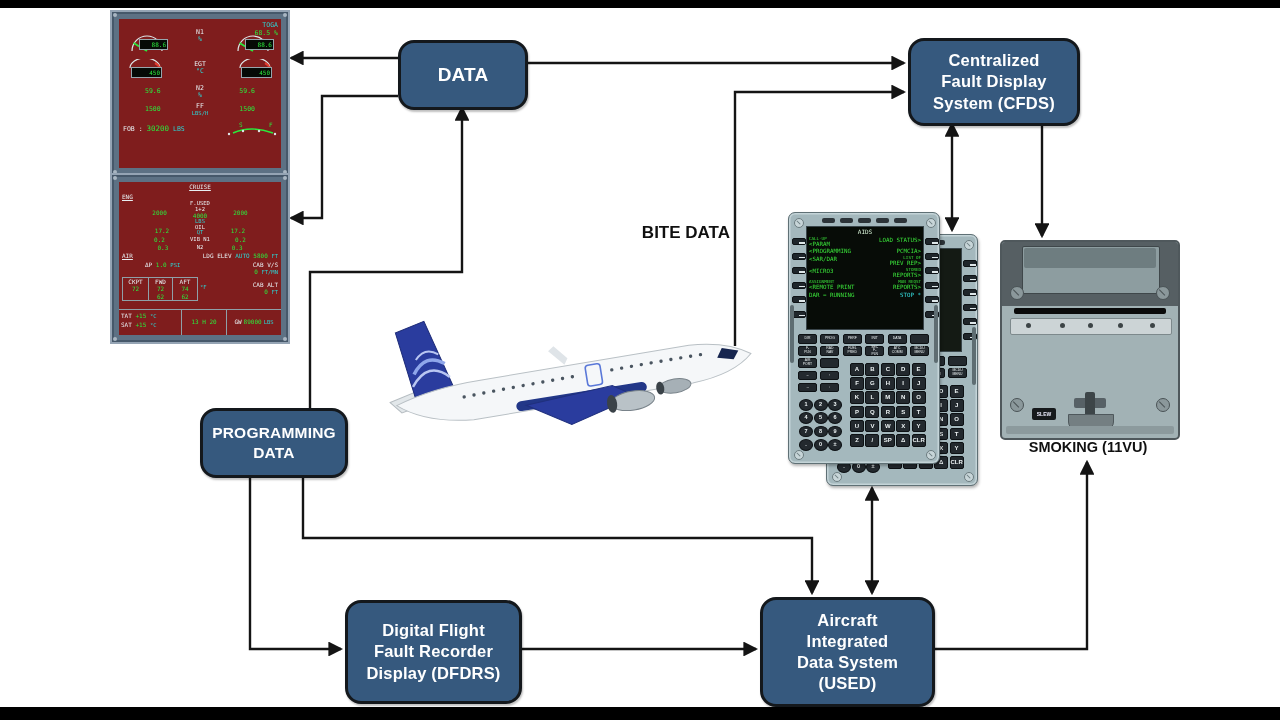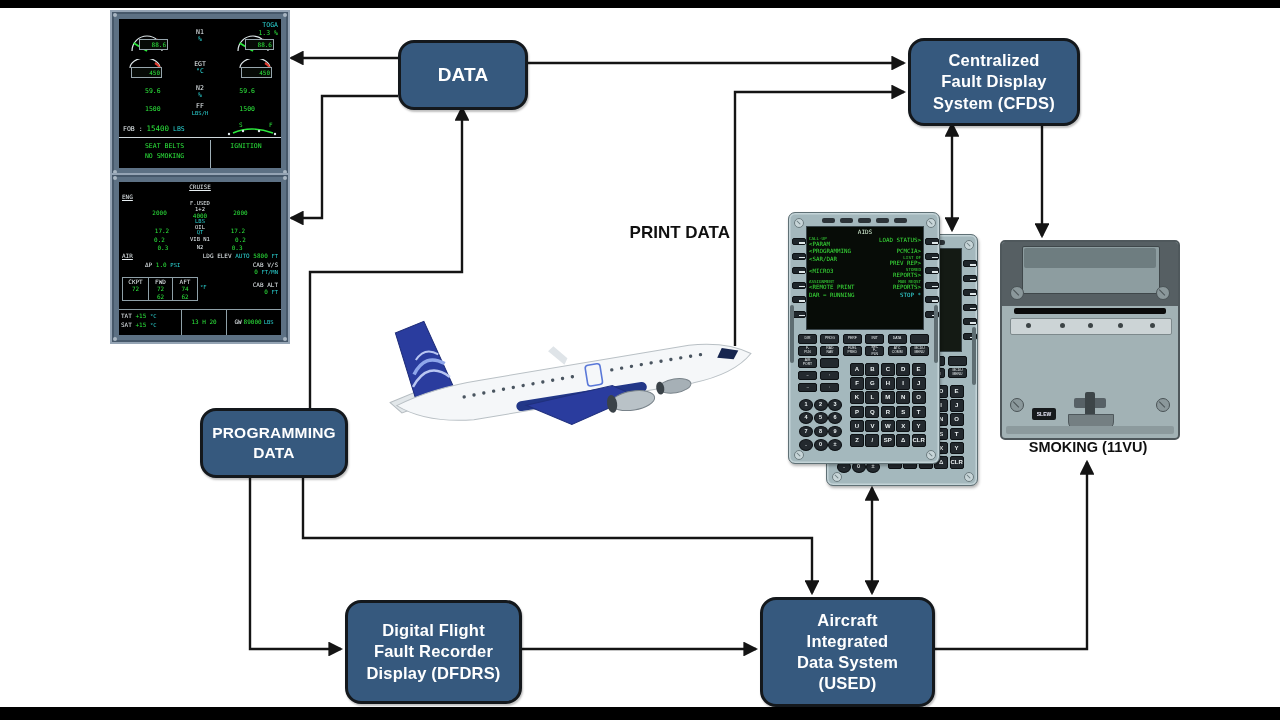--- a/index.html
+++ b/index.html
@@ -17,21 +17,21 @@
         color:#fff;font-weight:bold;display:flex;flex-direction:column;align-items:center;
         justify-content:center;text-align:center;line-height:1.28;letter-spacing:.2px;
         box-shadow:1px 2px 2px rgba(0,0,0,.25)}
 
   
   .display{position:absolute;background:#5d7184;border:2px solid #95a4b4;
            box-shadow:inset 0 0 0 2px #46586a;z-index:2}
   #disp-upper{left:110px;top:10px;width:176px;height:163px}
   #disp-lower{left:110px;top:173px;width:176px;height:167px}
   .scrw{position:absolute;width:4px;height:4px;border-radius:50%;background:#a9b6c2;z-index:3}
-  .dscreen{position:absolute;left:7px;right:7px;top:7px;bottom:7px;background:#000000;
+  .dscreen{position:absolute;left:7px;right:7px;top:7px;bottom:7px;background:#7f1d1d;
            font-family:"DejaVu Sans Mono",monospace;color:#2ce83c;font-size:6.5px;line-height:1.25;overflow:hidden}
   .g{color:#2ce83c}.c{color:#2bd5d5}.w{color:#e8eff2}.u{text-decoration:underline}
   .sm{font-size:5.5px}
   .toga{position:absolute;right:3px;top:2px;text-align:right}
   .grow{position:absolute;left:0;right:0;display:flex;justify-content:space-between;align-items:flex-start;padding:0 8px}
   .glab{text-align:center;line-height:1.1;margin-top:2px}
   .dial{position:relative;width:40px;height:28px}
   .dial svg{position:absolute;left:0;top:0}
   .vbox{position:absolute;left:12px;top:12px;width:26px;height:9px;border:1px solid #97a6ad;
         background:#060a06;text-align:right;font-size:6px;line-height:9px;padding-right:1px}
@@ -169,21 +169,21 @@
     </div>
 
   <div class="display" id="disp-upper">
     <i class="scrw" style="left:1px;top:1px"></i>
     <i class="scrw" style="right:1px;top:1px"></i>
     <i class="scrw" style="left:1px;bottom:1px"></i>
     <i class="scrw" style="right:1px;bottom:1px"></i>
     <div class="dscreen">
       <div class="toga">
         <div class="c">TOGA</div>
-        <div class="g">1.3 %</div>
+        <div class="g">68.5 %</div>
       </div>
       <div class="grow" style="top:8px">
         <div class="dial">
           <svg width="40" height="28" viewBox="0 0 40 28">
             <path d="M5,24 A15,15 0 1 1 35,24" stroke="#dfe8ea" stroke-width="1.2" fill="none"></path>
             <path d="M29.6,12.5 A15,15 0 0 1 34.2,18.9" stroke="#e23b2e" stroke-width="2.4" fill="none"></path>
             <line x1="20" y1="24" x2="6.5" y2="16" stroke="#2ce83c" stroke-width="2"></line>
           </svg>
           <span class="vbox g">88.6</span>
         </div>
@@ -225,41 +225,33 @@
         <span class="glab"><span class="w">N2</span><br><span class="c">%</span></span>
         <span class="g">59.6</span>
       </div>
       <div class="trow" style="top:82px">
         <span class="g">1500</span>
         <span class="glab"><span class="w">FF</span><br><span class="c sm">LBS/H</span></span>
         <span class="g">1500</span>
       </div>
       <div class="fobrow" style="top:102px">
         <span class="w">FOB :</span>&nbsp;
-        <span class="g" style="font-size:7.5px">15400</span>&nbsp;
+        <span class="g" style="font-size:7.5px">30200</span>&nbsp;
         <span class="c">LBS</span>
         <div class="flaps">
           <svg width="52" height="16" viewBox="0 0 52 16">
             <text x="14" y="6" fill="#2ce83c" font-size="6" font-family="DejaVu Sans Mono,monospace">S</text>
             <text x="44" y="6" fill="#2ce83c" font-size="6" font-family="DejaVu Sans Mono,monospace">F</text>
             <path d="M8,12 Q26,4 48,12" stroke="#2ce83c" stroke-width="1.4" fill="none"></path>
             <circle cx="4" cy="13" r="1.2" fill="#dfe8ea"></circle>
             <circle cx="18" cy="10" r="1.2" fill="#dfe8ea"></circle>
             <circle cx="34" cy="10" r="1.2" fill="#dfe8ea"></circle>
             <circle cx="50" cy="13" r="1.2" fill="#dfe8ea"></circle>
           </svg>
         </div>
-      </div>
-      <div class="memo">
-        <div class="mleft">
-          <div class="g">SEAT BELTS</div>
-          <div class="g">NO SMOKING</div>
-        </div>
-        <div class="vdiv"></div>
-        <div class="mright g">IGNITION</div>
       </div>
     </div>
   </div>
 
   <div class="display" id="disp-lower">
     <i class="scrw" style="left:1px;top:1px"></i>
     <i class="scrw" style="right:1px;top:1px"></i>
     <i class="scrw" style="left:1px;bottom:1px"></i>
     <i class="scrw" style="right:1px;bottom:1px"></i>
     <div class="dscreen" style="font-size:6px">
@@ -641,15 +633,15 @@
         <circle cx="280" cy="81.6" r="1.7"></circle>
           <circle cx="290" cy="81.5" r="1.7"></circle>
         <circle cx="300" cy="81.4" r="1.7"></circle>
           <circle cx="310" cy="81.3" r="1.7"></circle>
         <circle cx="320" cy="81.2" r="1.7"></circle>
           <circle cx="330" cy="81.2" r="1.7"></circle>
       </g>
     </g>
   </svg>
 
-  <div class="dlabel" id="bite-label">PRINT DATA</div>
+  <div class="dlabel" id="bite-label">BITE DATA</div>
   <div class="dlabel" id="printer-label">SMOKING (11VU)</div>
 </div>
 
 </body></html>

